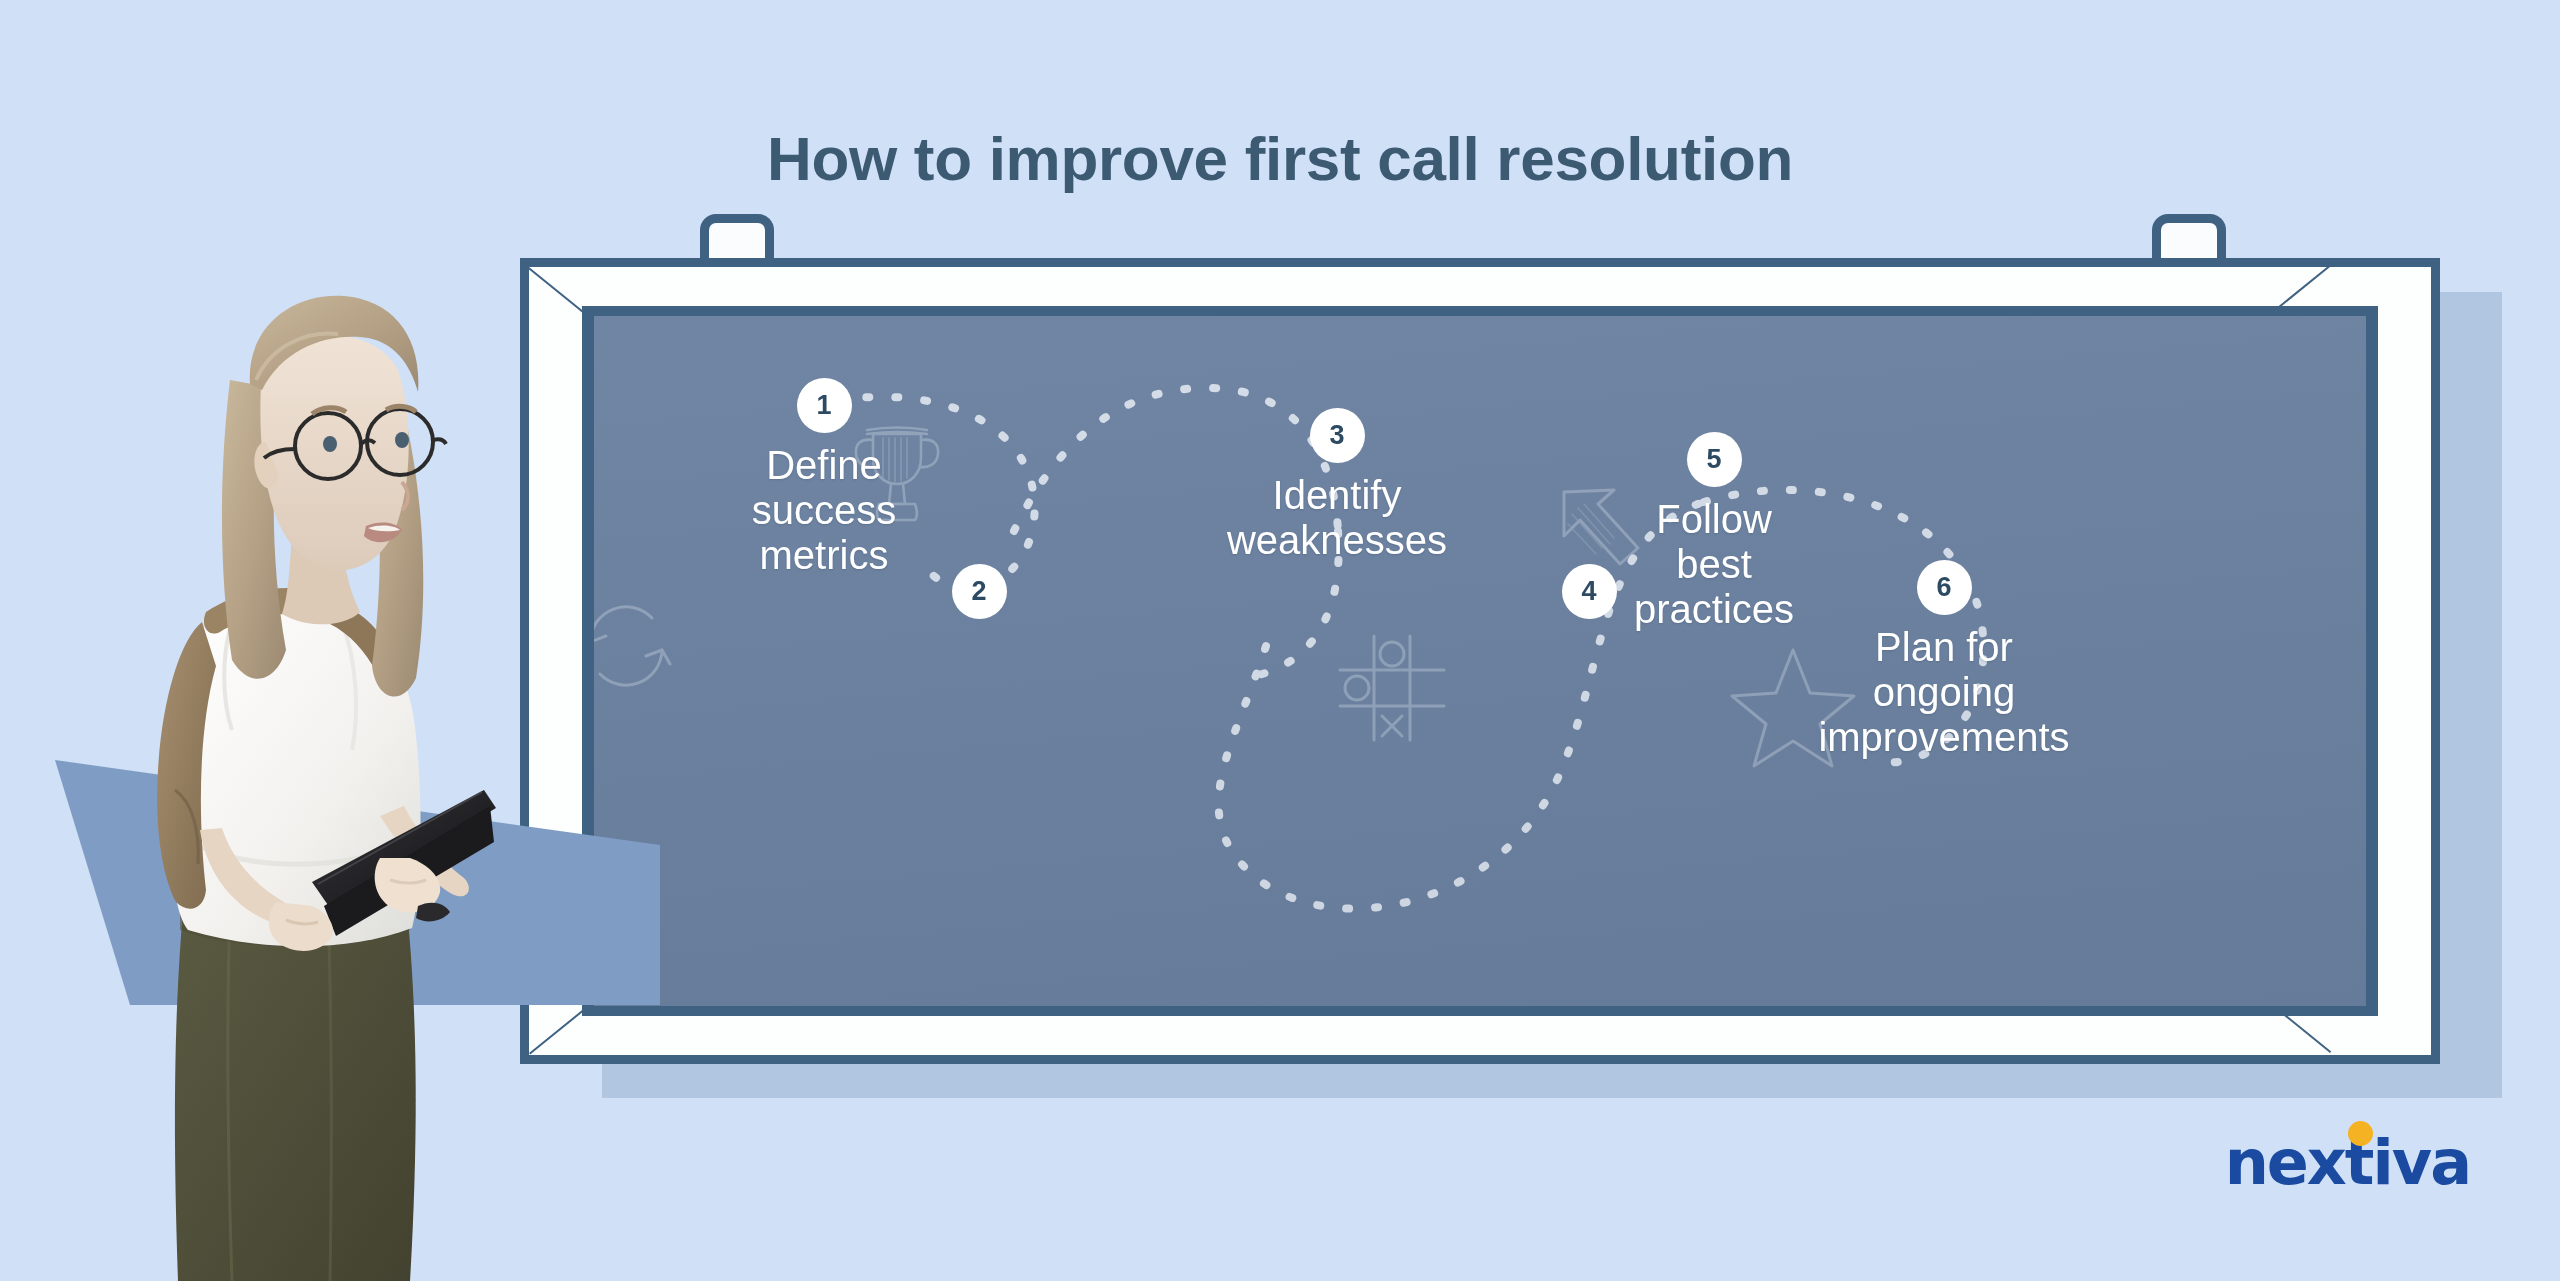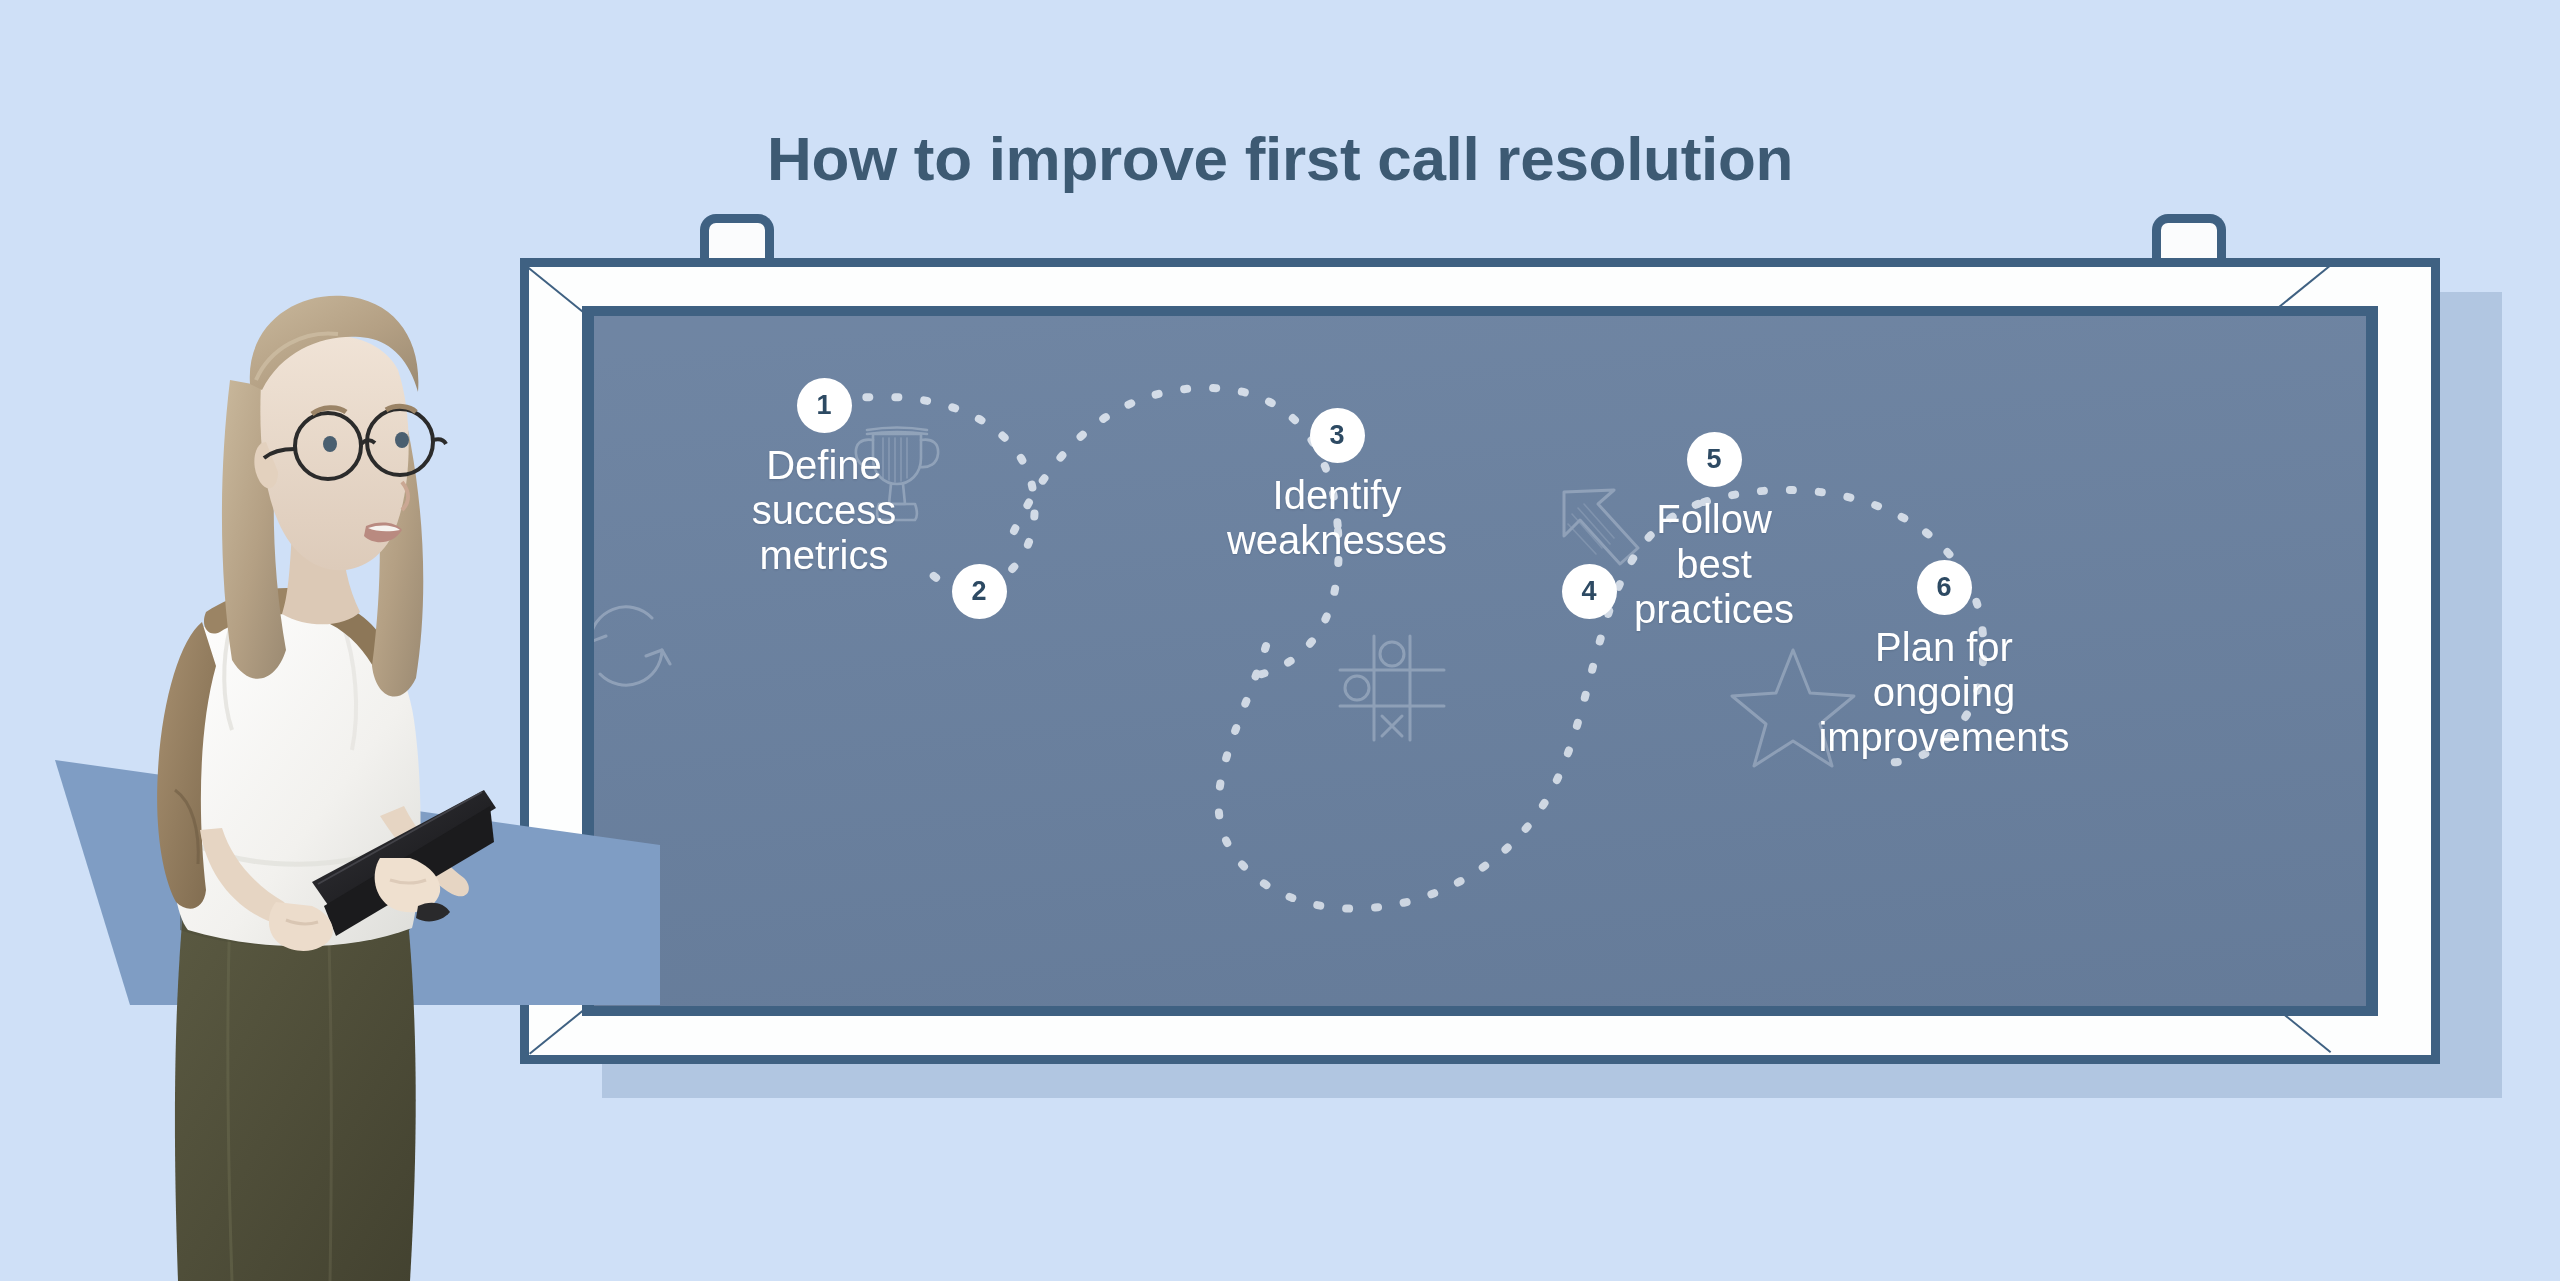--- a/index.html
+++ b/index.html
@@ -419,14 +419,20 @@
                C 256 694, 246 682, 232 676 Z" fill="#ecdccb"></path>
       <path d="M300 628 C 290 644, 294 668, 312 678 C 332 688, 356 680, 360 662
                C 362 648, 348 634, 330 628 Z" fill="#efe0cf"></path>
       <path d="M206 690 C 216 694, 228 695, 238 692" stroke="#d9c6b3" stroke-width="3" fill="none"></path>
       <path d="M310 650 C 322 654, 336 654, 346 650" stroke="#ddcbb9" stroke-width="3" fill="none"></path>
     </g>
 
     <path d="M338 676 C 350 670, 364 672, 370 682 C 362 692, 346 694, 336 688 Z" fill="#2a2a2c"></path>
   </svg>
 
+  <div id="logo">
+    <div id="logo-text">
+      <span>nextiva</span>
+      <span id="logo-dot"></span>
+    </div>
+  </div>
 
 </div>
 
 </body></html>

